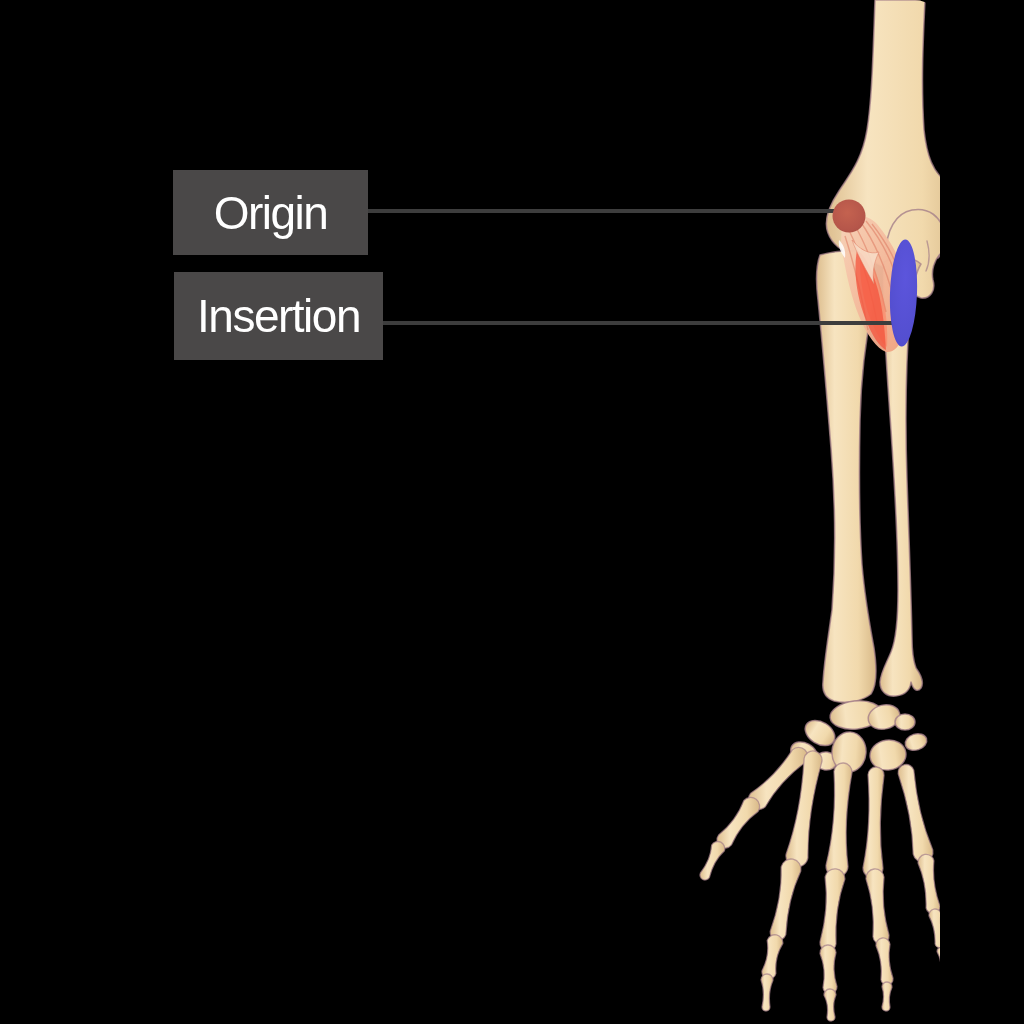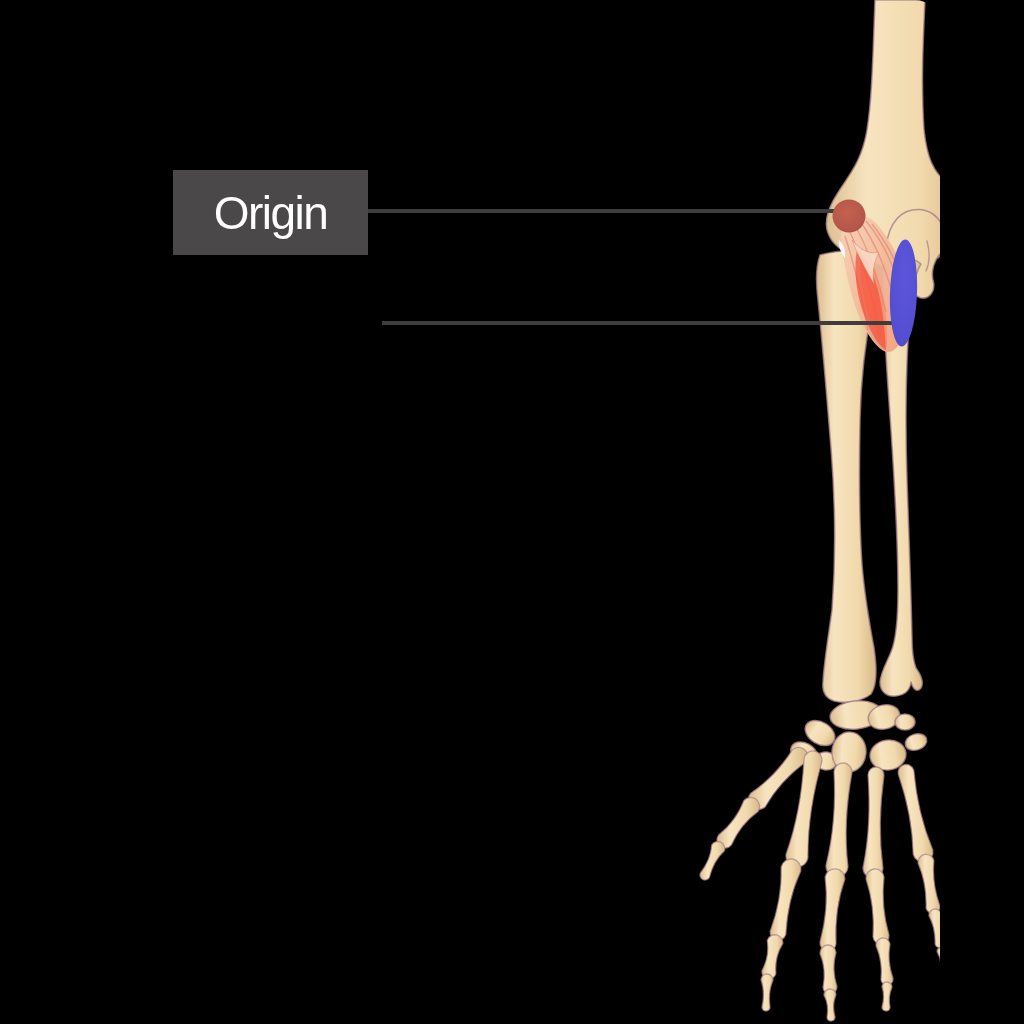--- a/index.html
+++ b/index.html
@@ -167,13 +167,16 @@
       <line x1="382" y1="323" x2="894" y2="323"></line>
     </g>
 
     <circle cx="849" cy="216" r="16.5" fill="url(#originGrad)"></circle>
     <ellipse cx="903.5" cy="293" rx="13.5" ry="53.5" fill="url(#insertGrad)" transform="rotate(2 903.5 293)"></ellipse>
   </svg>
 
   <div class="anno-label" id="origin-label">
     <span>Origin</span>
   </div>
+  <div class="anno-label" id="insertion-label">
+    <span>Insertion</span>
+  </div>
 </div>
 
 </body></html>

